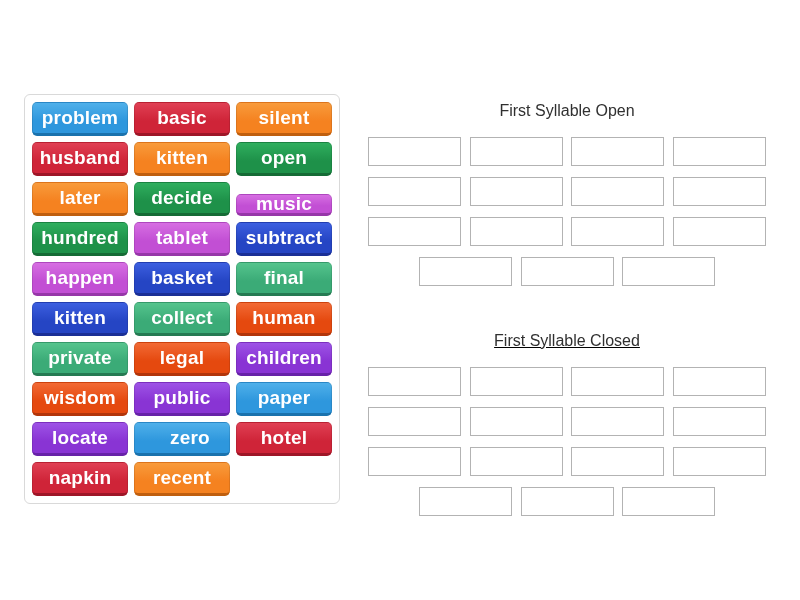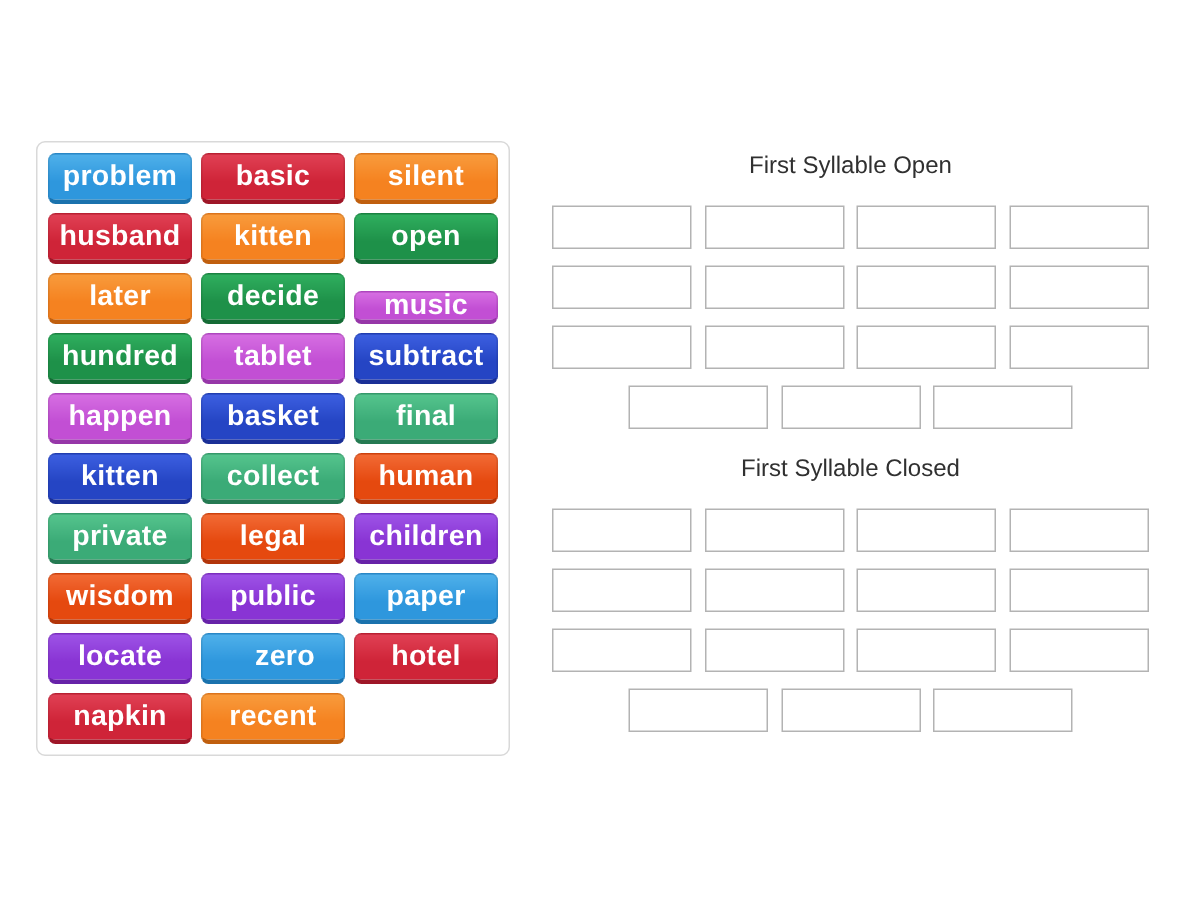--- a/index.html
+++ b/index.html
@@ -42,21 +42,21 @@
     user-select: none;
   }
 
   
   .group {
     position: absolute;
     width: 398px;
     left: 368px;
   }
   .group-open   { top: 98px;  }
-  .group-closed { top: 300px; }
+  .group-closed { top: 328px; text-decoration: underline; }
   .group-title {
     margin: 0 0 13px 0;
     text-align: center;
     font-size: 16px;
     font-weight: normal;
     line-height: 26px;
     color: #303030;
   }
   .slot-grid {
     display: flex;

